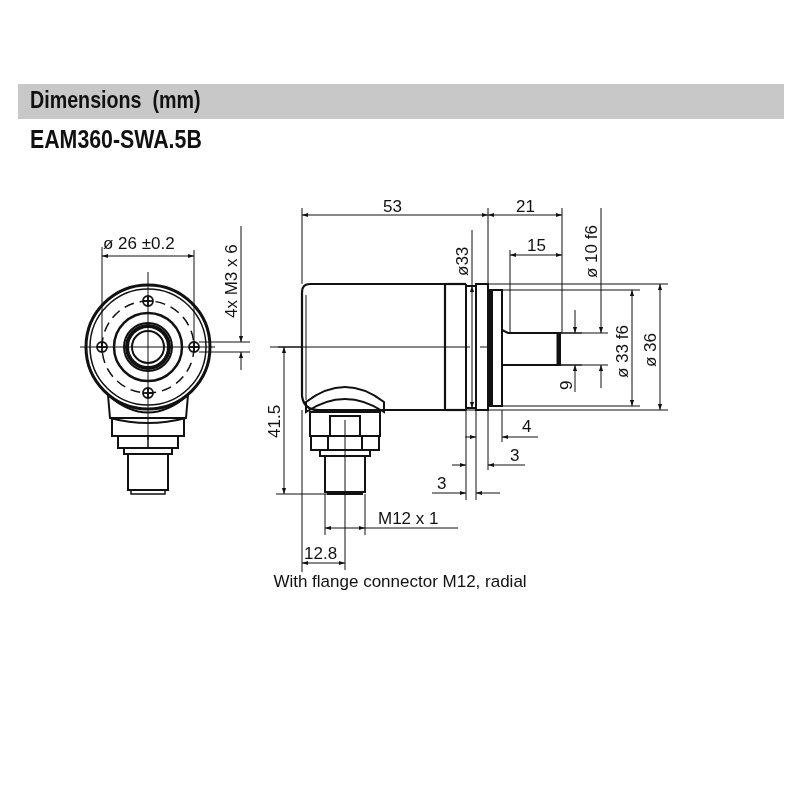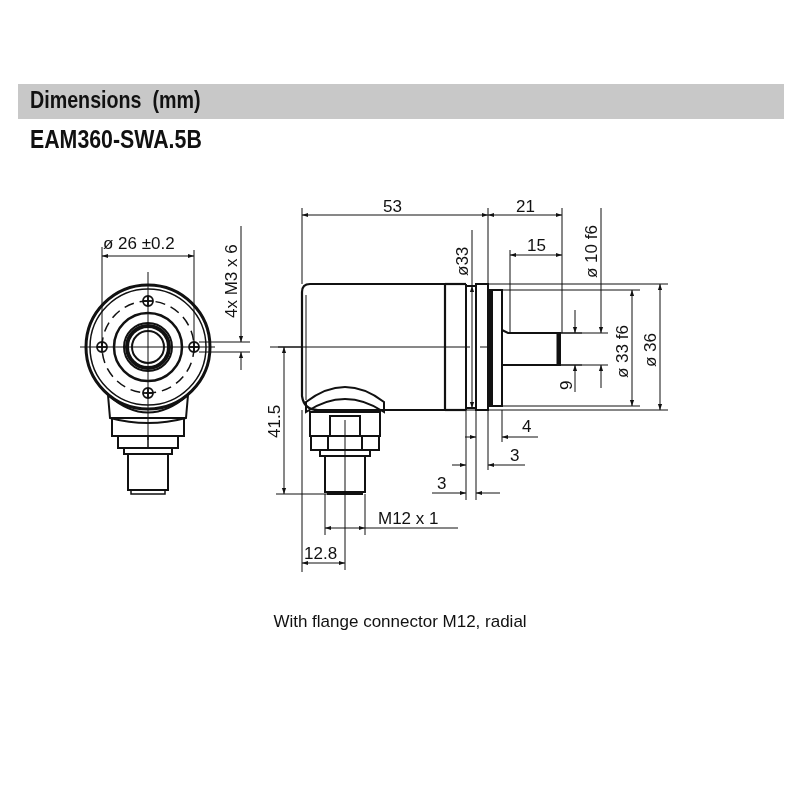--- a/index.html
+++ b/index.html
@@ -1,20 +1,20 @@
 <!DOCTYPE html>
 <html><head>
 <meta charset="utf-8">
 <style>
   html, body { margin: 0; padding: 0; background: #ffffff; }
   body { width: 800px; height: 800px; position: relative; overflow: hidden; font-family: "Liberation Sans", sans-serif; }
   .header-band { position: absolute; left: 18px; top: 84px; width: 766px; height: 35px; background: #c8c8c8; }
   .header-title { position: absolute; left: 30px; top: 86px; font-size: 24px; font-weight: bold; color: #111; transform: scaleX(0.82); transform-origin: left top; white-space: pre; }
   .model-title { position: absolute; left: 30px; top: 124px; font-size: 26px; font-weight: bold; color: #111; transform: scaleX(0.82); transform-origin: left top; white-space: pre; }
-  .caption { position: absolute; left: 0; width: 800px; top: 612px; text-align: center; font-size: 17px; color: #111; }
+  .caption { position: absolute; left: 0; width: 800px; top: 572px; text-align: center; font-size: 17px; color: #111; }
   svg.drawing { position: absolute; left: 0; top: 0; }
   .dimtext { font-family: "Liberation Sans", sans-serif; font-size: 17px; fill: #111; }
 </style>
 </head>
 <body>
 
 <div class="header-band"></div>
 <div class="header-title">Dimensions  (mm)</div>
 <div class="model-title">EAM360-SWA.5B</div>
 

